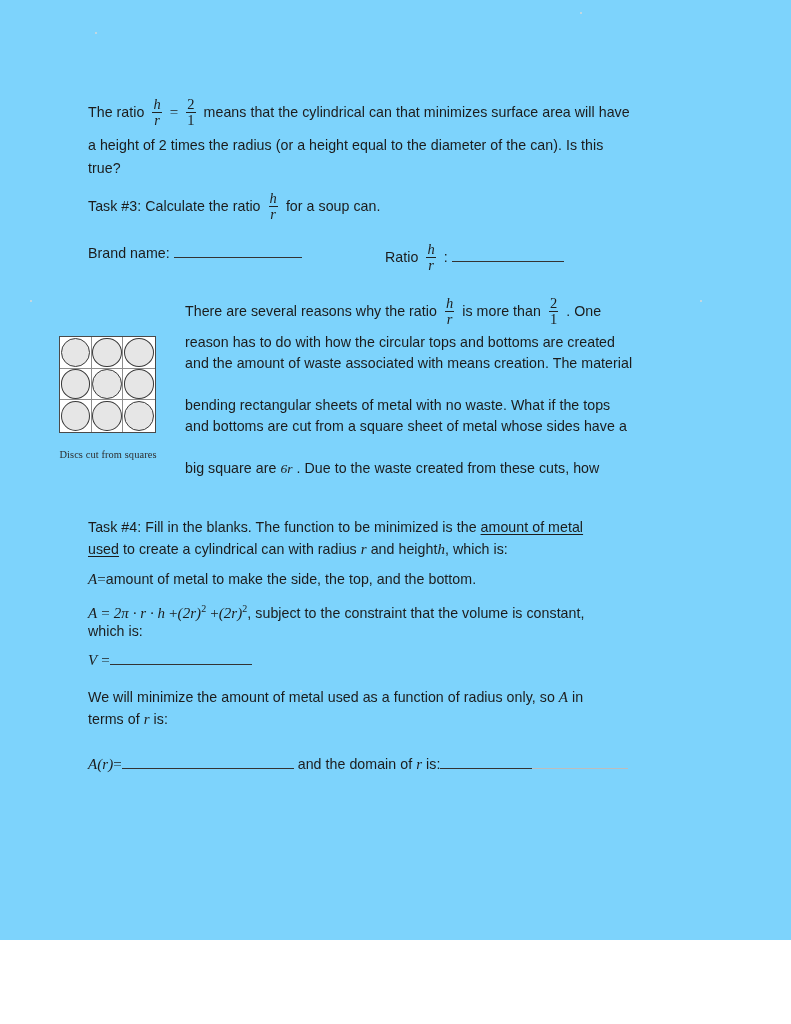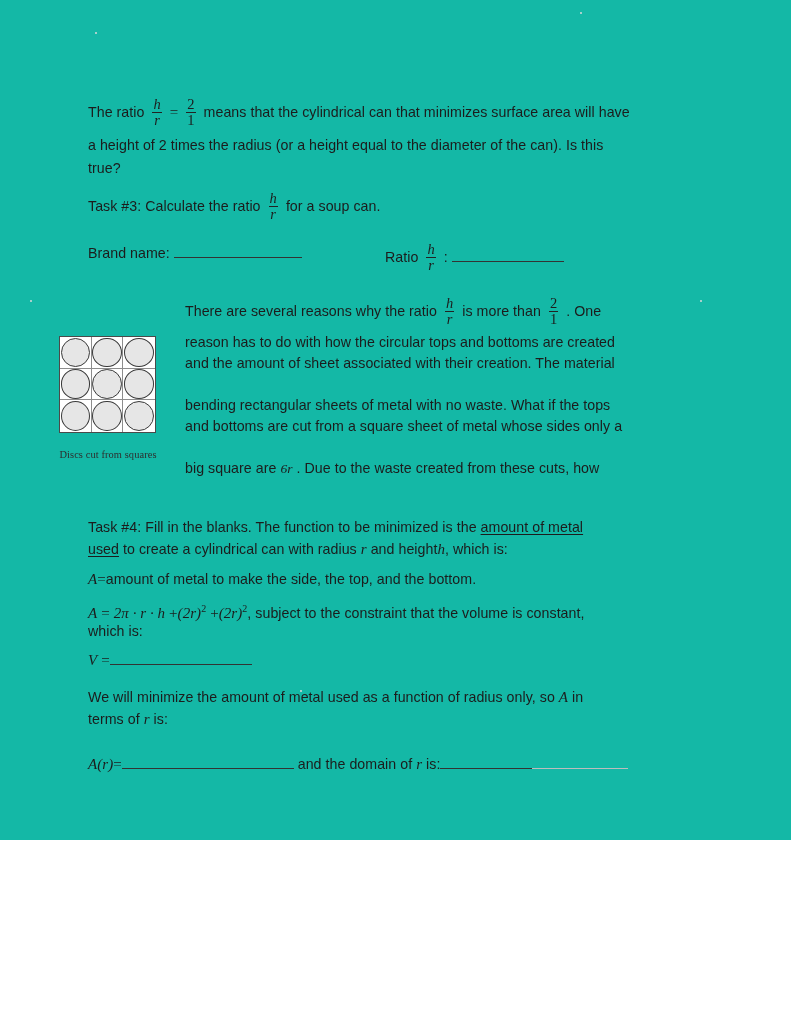--- a/index.html
+++ b/index.html
@@ -14,22 +14,22 @@
     position: relative;
     font-family: "Liberation Sans", sans-serif;
     color: #1a1a1a;
     overflow: hidden;
   }
 
   .page {
     position: absolute;
     left: 0; top: 0;
     width: 791px;
-    height: 840px;
-    background: #14b8a6;
+    height: 940px;
+    background: #7dd3fc;
   }
 
   
   .blk {
     position: absolute;
     font-size: 14.2px;
     line-height: 25px;
     color: #1c1c1c;
     letter-spacing: 0.05px;
   }
@@ -229,23 +229,23 @@
     <span>is more than</span>
     <span class="frac upright">
       <span class="num">2</span>
       <span class="bar"></span>
       <span class="den">1</span>
     </span>
     <span>.  One</span>
   </div>
 
   <div class="blk" style="left:185px; top:330px;">reason has to do with how the circular tops and bottoms are created</div>
-  <div class="blk" style="left:185px; top:351px;">and the amount of sheet associated with their creation.  The material</div>
+  <div class="blk" style="left:185px; top:351px;">and the amount of waste associated with means creation.  The material</div>
   <div class="blk" style="left:185px; top:393px;">bending rectangular sheets of metal with no waste.  What if the tops</div>
-  <div class="blk" style="left:185px; top:414px;">and bottoms are cut from a square sheet of metal whose sides only a</div>
+  <div class="blk" style="left:185px; top:414px;">and bottoms are cut from a square sheet of metal whose sides have a</div>
 
 
   <div class="blk" style="left:185px; top:456px;">
     <span>big square are</span>
     <span class="mi-sm">6r</span>
     <span>.  Due to the waste created from these cuts, how</span>
   </div>
 
 
   <div class="blk" style="left:88px; top:515px; width:620px;">

